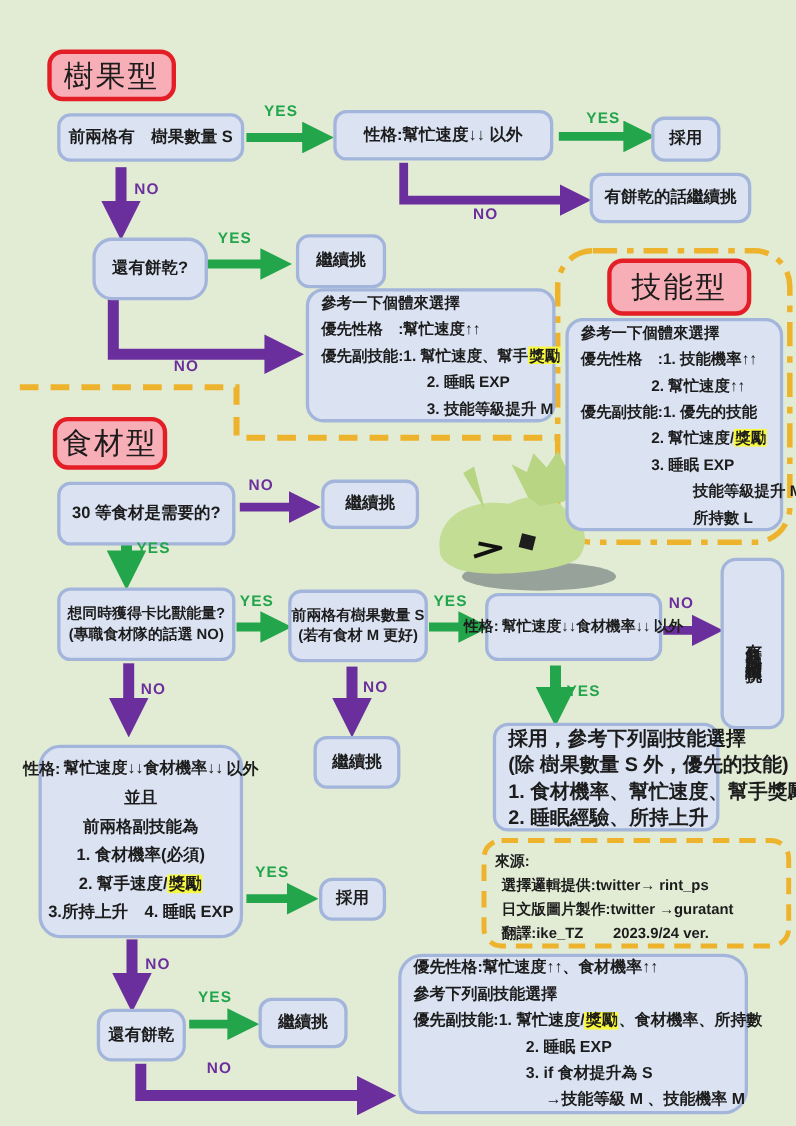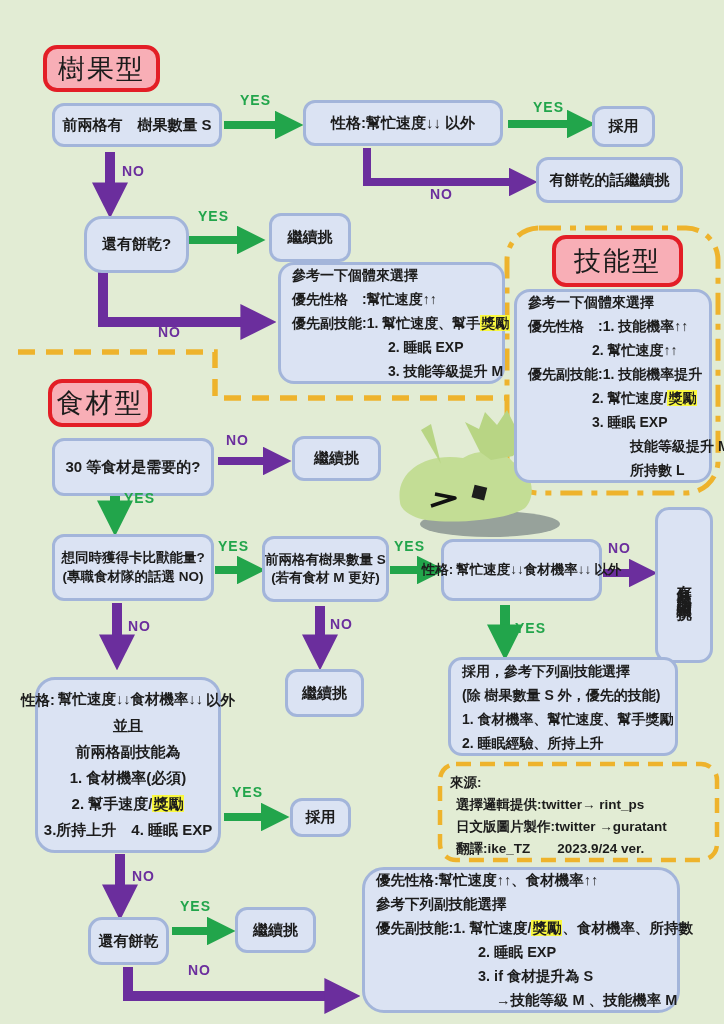--- a/index.html
+++ b/index.html
@@ -125,21 +125,21 @@
   </div>
 
   <div class="title" style="left:552px;top:235px;width:131px;height:52px">
       <span>技能型</span>
     </div>
 
   <div class="box txtbox" style="left:514px;top:289px;width:198px;height:194px;border-radius:16px">
     <div class="ln">參考一下個體來選擇</div>
     <div class="ln">優先性格　:1. 技能機率↑↑</div>
     <div class="ln ind-a">2. 幫忙速度↑↑</div>
-    <div class="ln">優先副技能:1. 技能機率提升</div>
+    <div class="ln">優先副技能:1. 優先的技能</div>
     <div class="ln ind-a"><span>2. 幫忙速度/</span><span class="hl">獎勵</span></div>
     <div class="ln ind-a">3. 睡眠 EXP</div>
     <div class="ln ind-b">技能等級提升 M</div>
     <div class="ln ind-b">所持數 L</div>
   </div>
 
   <div class="title" style="left:48px;top:379px;width:104px;height:48px">
       <span>食材型</span>
     </div>
 
@@ -169,21 +169,21 @@
         <span>食材機率↓↓</span>
       </span>
       <span>以外</span>
     </div>
   </div>
 
   <div class="box vert" style="left:655px;top:507px;width:58px;height:156px;border-radius:14px">
       <span>有餅乾的話繼續挑</span>
     </div>
 
-  <div class="box txtbox" style="left:448px;top:657px;width:230px;height:99px;border-radius:14px;font-size:14px">
+  <div class="box txtbox" style="left:448px;top:657px;width:206px;height:99px;border-radius:14px;font-size:18px">
     <div class="ln">採用，參考下列副技能選擇</div>
     <div class="ln">(除 樹果數量 S 外，優先的技能)</div>
     <div class="ln">1. 食材機率、幫忙速度、幫手獎勵</div>
     <div class="ln">2. 睡眠經驗、所持上升</div>
   </div>
 
   <div class="box" style="left:285px;top:669px;width:79px;height:48px">
       <span>繼續挑</span>
     </div>
 

